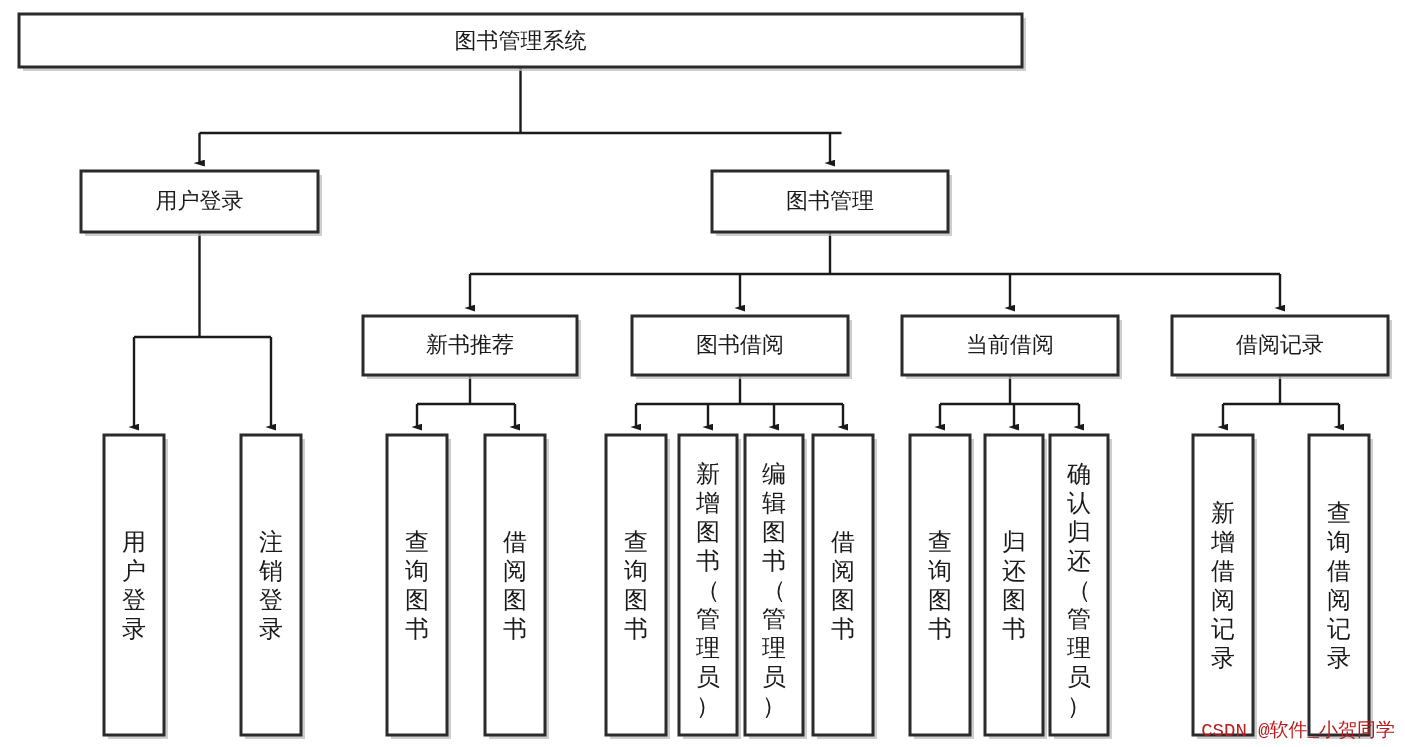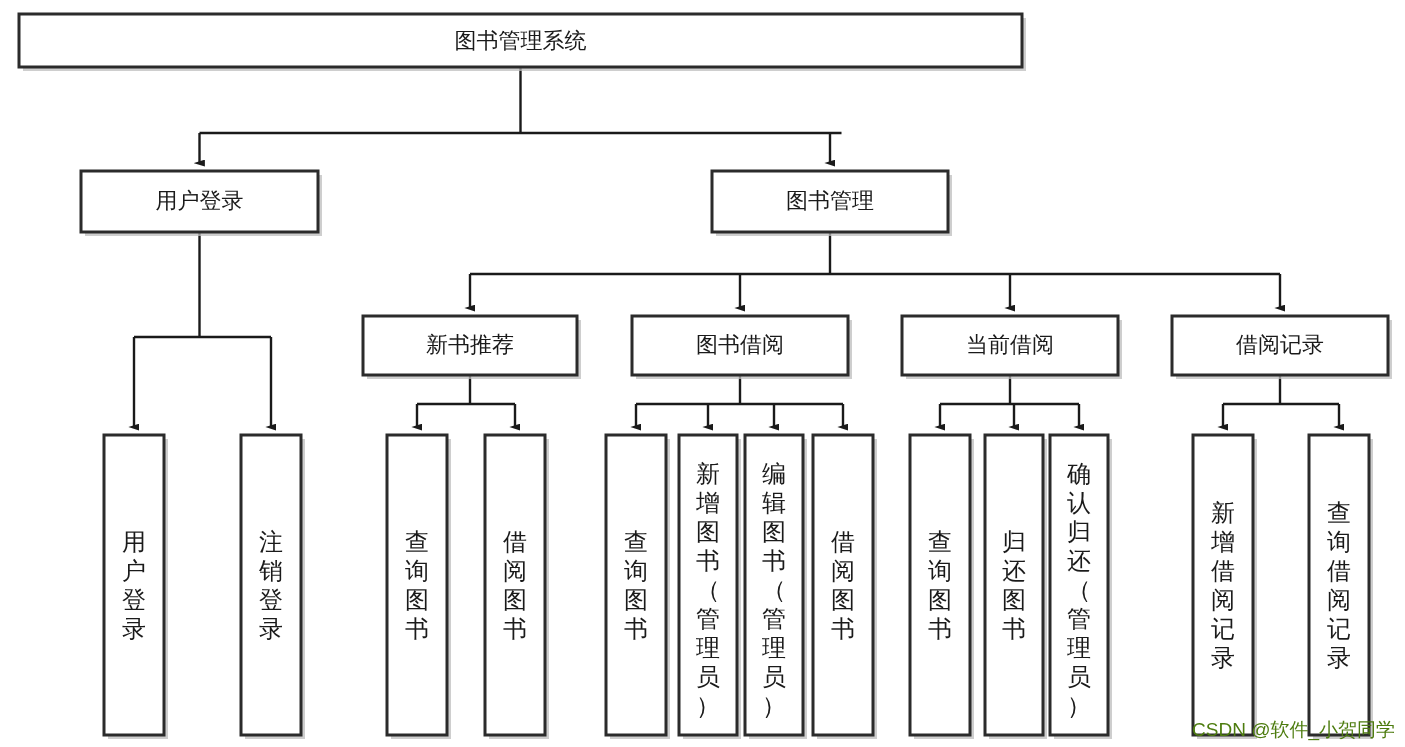--- a/index.html
+++ b/index.html
@@ -44,23 +44,23 @@
   }
   .connector {
     stroke: #1a1a1a;
     stroke-width: 2.4;
     fill: none;
   }
   .watermark {
     position: absolute;
     right: 10px;
     bottom: 4px;
-    color: #4d7c0f;
+    color: #b91c1c;
     font-size: 19px;
-    font-family: Liberation Sans, sans-serif;
+    font-family: Liberation Mono, monospace;
     white-space: nowrap;
     pointer-events: none;
   }
 </style>
 </head>
 <body>
 
 <svg id="diagram" viewBox="0 0 1405 747" xmlns="http://www.w3.org/2000/svg">
 
   <defs>

